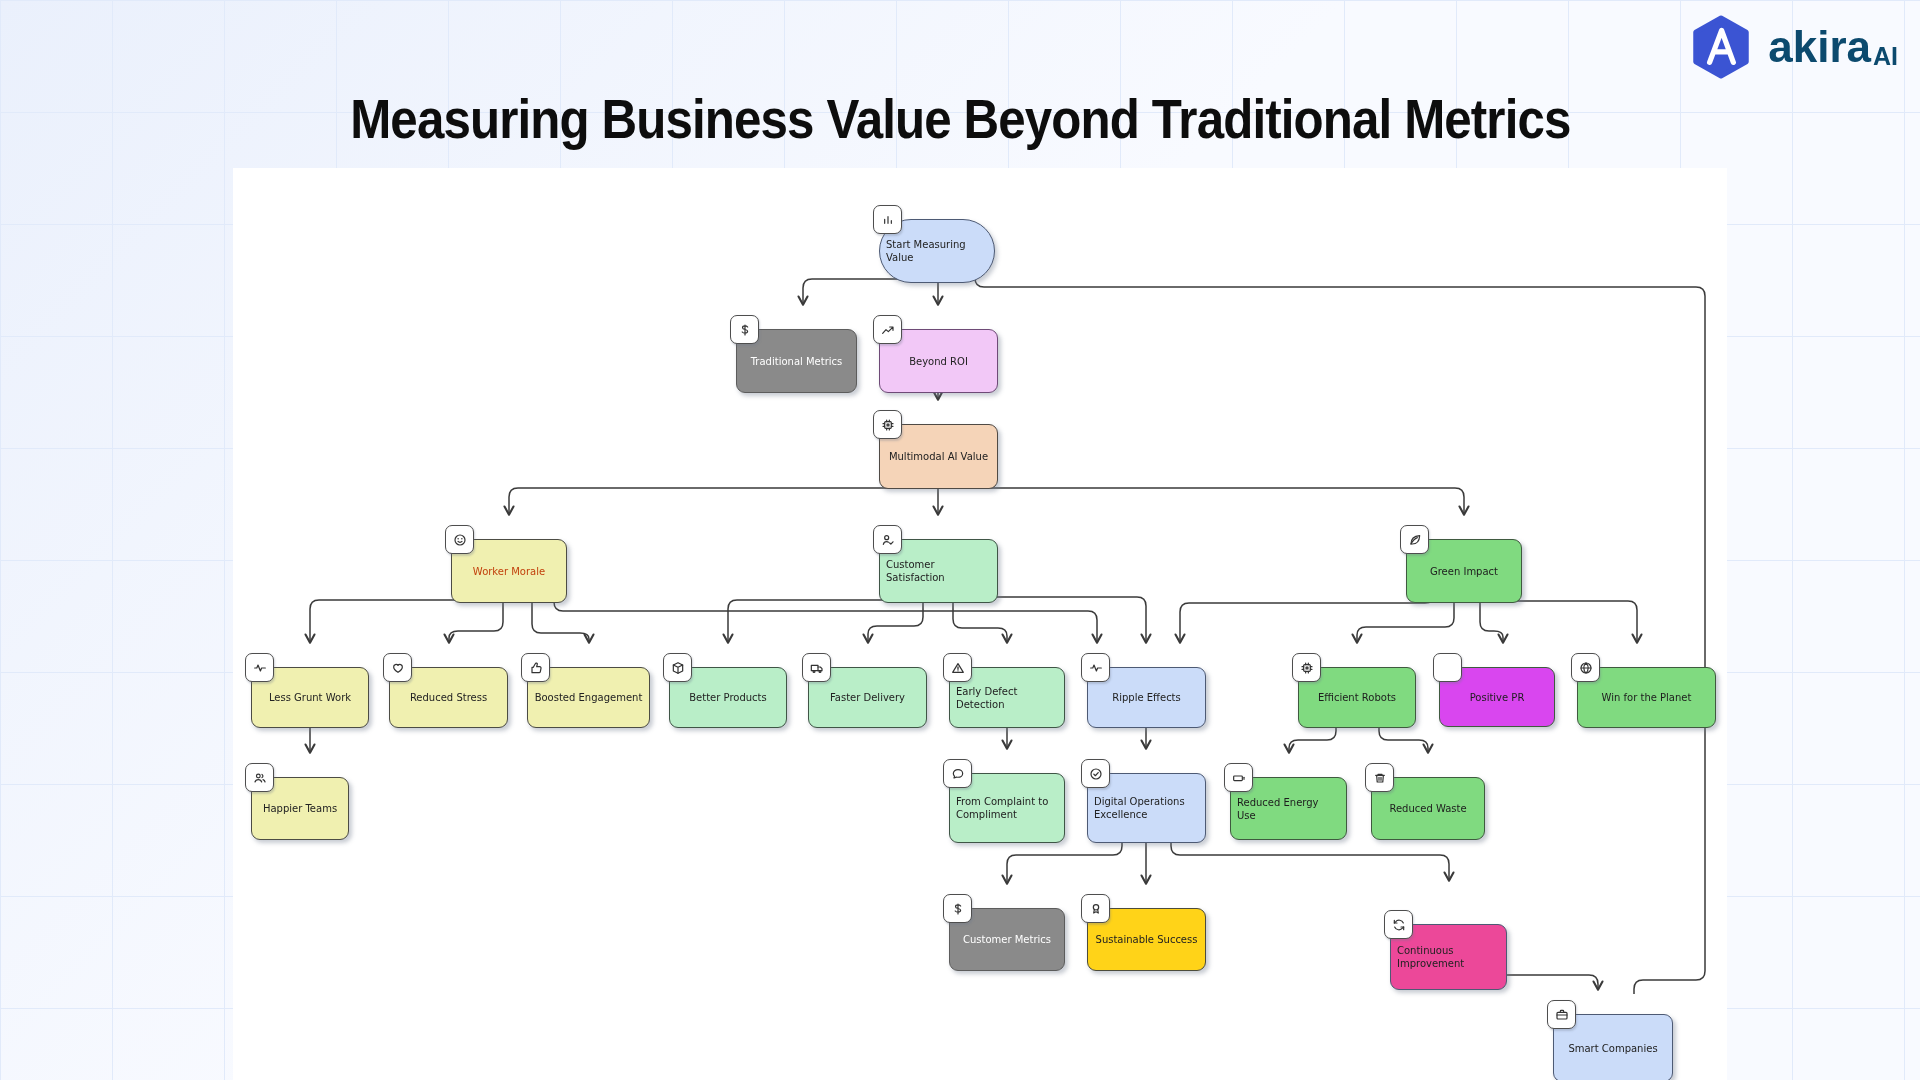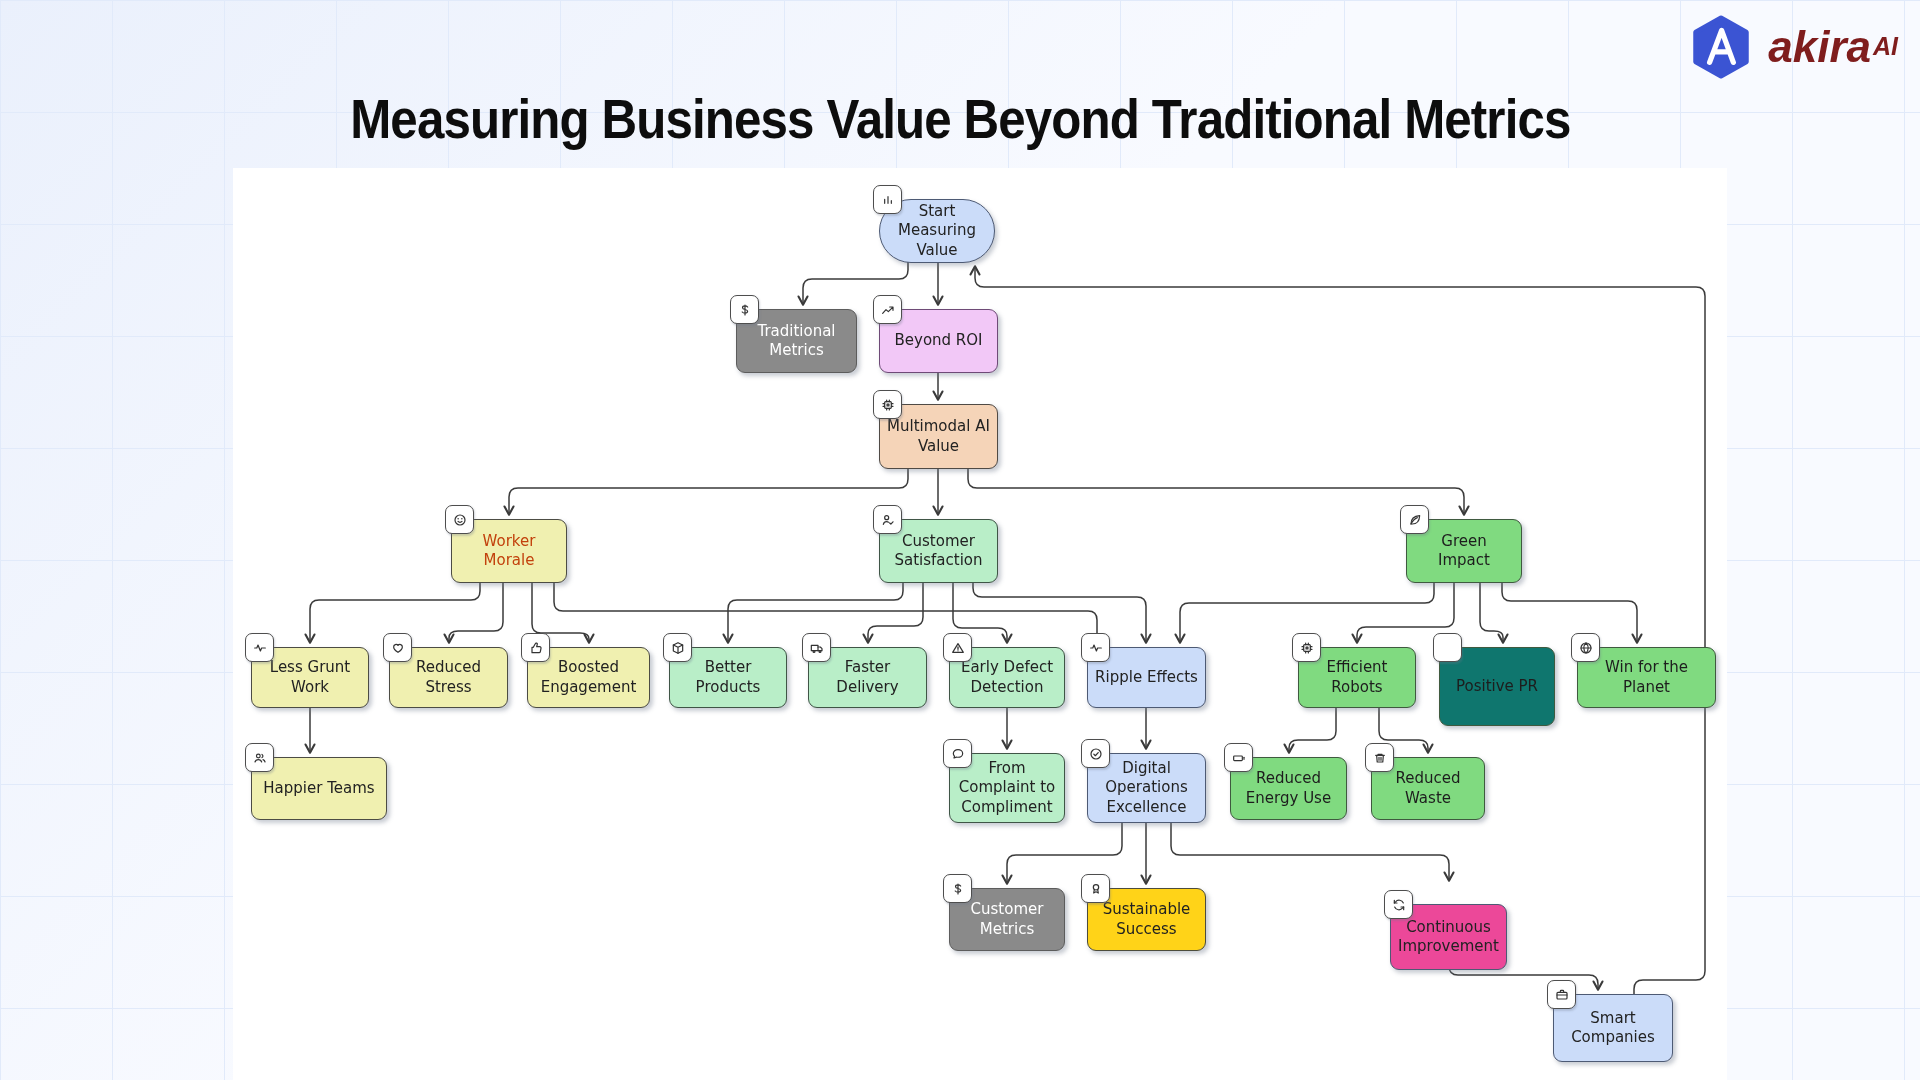--- a/index.html
+++ b/index.html
@@ -23,30 +23,31 @@
   .title-wrap h1{
     margin:0;font-size:56px;font-weight:800;color:#0d0d0d;
     font-family:"Liberation Sans",sans-serif;letter-spacing:-1px;
   }
   .title-wrap h1 span{display:inline-block;transform:scaleX(.88);transform-origin:center;}
   .logo{
     position:absolute;top:10px;right:22px;display:flex;align-items:center;gap:10px;
   }
   .logo .hex{width:74px;height:74px;display:block;}
   .logo .brand{
-    font-family:"Liberation Sans",sans-serif;font-weight:800;color:#7f1d1d;
-    font-size:44px;line-height:1;display:flex;align-items:center;font-style:italic;
+    font-family:"Liberation Sans",sans-serif;font-weight:800;color:#0c4a6e;
+    font-size:44px;line-height:1;display:flex;align-items:flex-end;
   }
   .logo .brand sup{font-size:25px;font-weight:800;margin-top:-2px;margin-left:2px;}
   #edges{position:absolute;left:0;top:0;width:1920px;height:1080px;}
   .node{
     position:absolute;box-sizing:border-box;display:flex;align-items:center;justify-content:center;
-    text-align:center;border:1.5px solid #444;border-radius:9px;padding:4px 6px;
-    font-size:15px;line-height:1.3;color:#202020;
+    text-align:left;border:1.5px solid #444;border-radius:9px;padding:4px 6px;
+    font-size:10px;line-height:1.3;color:#202020;
     box-shadow:2.5px 3px 4px rgba(110,120,140,.38);
+    margin-top:20px;
   }
   .node.stadium{border-radius:32px;}
   .badge{
     position:absolute;left:-7px;top:-15px;width:27px;height:27px;background:#fff;
     border:1.5px solid #4e4e4e;border-radius:7px;display:flex;align-items:center;justify-content:center;
     box-shadow:1px 1.5px 2px rgba(110,120,140,.3);
   }
   .badge svg{width:16px;height:16px;}
 </style>
 </head>
@@ -234,36 +235,36 @@
     <div class="node" style="left: 1298px; top: 647px; width: 118px; height: 61px; background: rgb(128, 218, 128); border-color: rgb(63, 90, 63); color: rgb(29, 29, 29);">
       <span class="badge">
         <svg viewBox="0 0 24 24" fill="none" stroke="#333" stroke-width="1.8" stroke-linecap="round" stroke-linejoin="round">
           <rect x="7" y="7" width="10" height="10" rx="1.5"></rect>
           <rect x="10.6" y="10.6" width="2.8" height="2.8"></rect>
           <path d="M10 7V4.5M14 7V4.5M10 19.5V17M14 19.5V17M7 10H4.5M7 14H4.5M19.5 10H17M19.5 14H17"></path>
         </svg>
       </span>
       <span>Efficient Robots</span>
     </div>
-    <div class="node" style="left: 1439px; top: 647px; width: 116px; height: 79px; background: #0f766e; border-color: rgb(63, 90, 63); color: rgb(29, 29, 29);">
+    <div class="node" style="left: 1439px; top: 647px; width: 116px; height: 60px; background: #d946ef; border-color: rgb(63, 90, 63); color: rgb(29, 29, 29);">
       <span class="badge">
         <svg viewBox="0 0 24 24" fill="none" stroke="#333" stroke-width="1.8" stroke-linecap="round" stroke-linejoin="round"></svg>
       </span>
       <span>Positive PR</span>
     </div>
     <div class="node" style="left: 1577px; top: 647px; width: 139px; height: 61px; background: rgb(128, 218, 128); border-color: rgb(63, 90, 63); color: rgb(29, 29, 29);">
       <span class="badge">
         <svg viewBox="0 0 24 24" fill="none" stroke="#333" stroke-width="1.8" stroke-linecap="round" stroke-linejoin="round">
           <circle cx="12" cy="12" r="7.5"></circle>
           <path d="M4.5 12h15M12 4.5c2.2 2 3.3 4.6 3.3 7.5S14.2 17.5 12 19.5c-2.2-2-3.3-4.6-3.3-7.5S9.8 6.5 12 4.5z"></path>
         </svg>
       </span>
       <span>Win for the Planet</span>
     </div>
-    <div class="node" style="left: 251px; top: 757px; width: 136px; height: 63px; background: rgb(240, 240, 176); border-color: rgb(76, 76, 68); color: rgb(34, 34, 34);">
+    <div class="node" style="left: 251px; top: 757px; width: 98px; height: 63px; background: rgb(240, 240, 176); border-color: rgb(76, 76, 68); color: rgb(34, 34, 34);">
       <span class="badge">
         <svg viewBox="0 0 24 24" fill="none" stroke="#333" stroke-width="1.8" stroke-linecap="round" stroke-linejoin="round">
           <circle cx="9.5" cy="9" r="2.8"></circle>
           <path d="M4.5 18c.6-2.4 2.5-3.7 5-3.7s4.4 1.3 5 3.7M15 6.6a2.8 2.8 0 0 1 0 4.8M16.5 14.5c1.6.5 2.7 1.7 3.1 3.5"></path>
         </svg>
       </span>
       <span>Happier Teams</span>
     </div>
     <div class="node" style="left: 949px; top: 753px; width: 116px; height: 70px; background: rgb(185, 238, 200); border-color: rgb(63, 85, 70); color: rgb(34, 34, 34);">
       <span class="badge">

